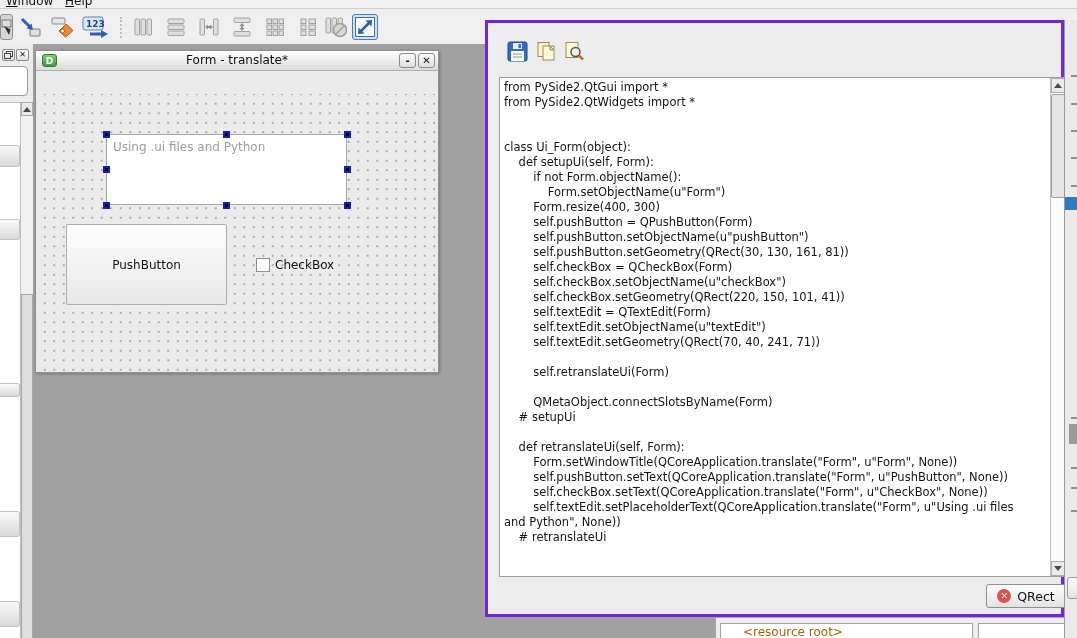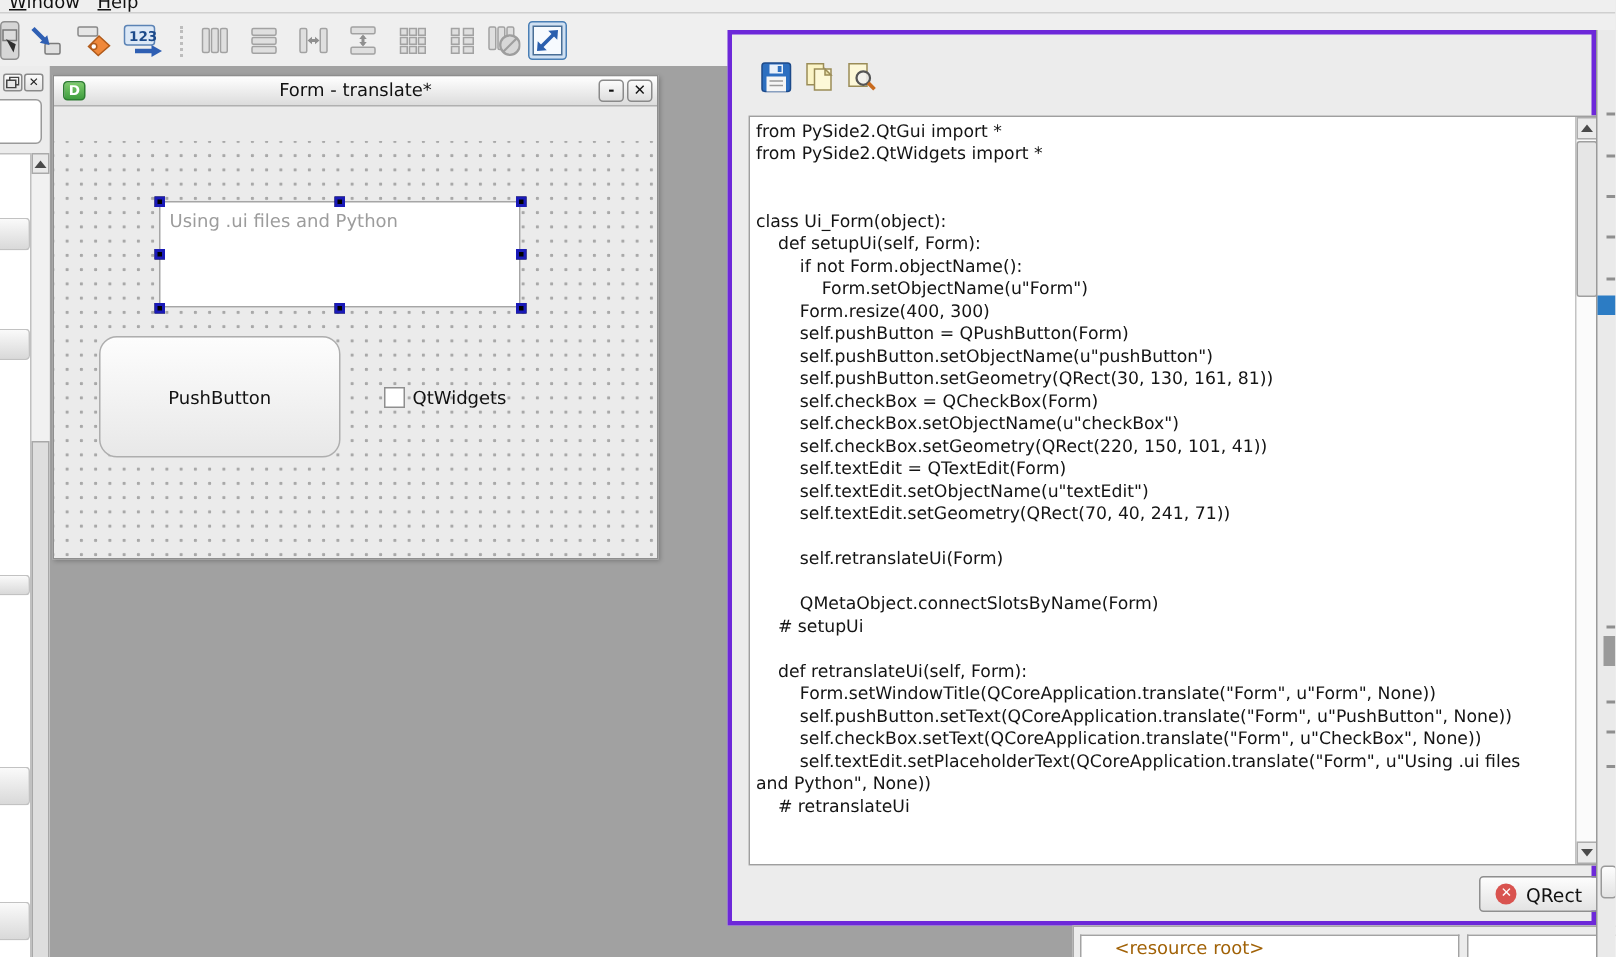--- a/index.html
+++ b/index.html
@@ -35,21 +35,21 @@
 
   
   .fwin { position:absolute; left:35px; top:50px; width:404px; height:323px; background:#ebebeb; border:1px solid #8e8e8e; box-shadow:1px 1px 3px rgba(0,0,0,.25); }
   .ftitle { position:relative; height:20px; background:linear-gradient(#ffffff,#dcdcdc); border-bottom:1px solid #b0b0b0; }
   .ftitle .txt { position:absolute; left:0; right:0; top:2px; text-align:center; font-size:12px; color:#111; }
   .dicon { position:absolute; left:6px; top:3px; width:15px; height:13px; border:1px solid #2e7d32; border-radius:3px; background:linear-gradient(#7ecb6d,#3f9e3f); color:#fff; font-size:9px; font-weight:bold; text-align:center; line-height:12px; }
   .wbtn { position:absolute; top:2px; width:17px; height:15px; border:1px solid #8a8a8a; border-radius:3px; background:linear-gradient(#fbfbfb,#dedede); text-align:center; font-size:10px; line-height:13px; font-weight:bold; color:#111; }
   .fcanvas { position:absolute; left:0; top:20px; right:0; bottom:0; background-color:#ebebeb; background-image:radial-gradient(circle,#a8a8a8 1px,transparent 1.3px); background-size:9.5px 9.5px; background-position:4px 5px;margin-top:23px; }
   .textedit { position:absolute; left:70px; top:40px; width:241px; height:71px; background:#fff; border:1px solid #a6a6a6; padding:5px 6px; color:#9c9c9c; font-size:12px; }
   .handle { position:absolute; width:7px; height:7px; background:#000; border:2px solid #1a1ab8; }
-  .pushbtn { position:absolute; left:30px; top:130px; width:161px; height:81px; background:linear-gradient(#fdfdfd,#e8e8e8); border:1px solid #aeaeae; border-radius:12px; display:flex; align-items:center; justify-content:center; font-size:12px; color:#111; }
+  .pushbtn { position:absolute; left:30px; top:130px; width:161px; height:81px; background:linear-gradient(#fdfdfd,#e8e8e8); border:1px solid #aeaeae; border-radius:2px; display:flex; align-items:center; justify-content:center; font-size:12px; color:#111; }
   .chk { position:absolute; left:220px; top:150px; width:101px; height:41px; display:flex; align-items:center; }
   .chk .box { width:14px; height:14px; background:#fff; border:1px solid #8f8f8f; margin-right:5px; }
   .chk .lbl { font-size:12px; color:#111; }
 
   
   .dlg { position:absolute; left:485px; top:20px; width:579px; height:597px; background:#ececec; border:3px solid #6d28d9; }
   .dlg .icon-btn { position:absolute; top:16px; width:24px; height:24px; display:flex; align-items:center; justify-content:center; border-radius:2px; }
   .codearea { position:absolute; left:11px; top:54px; width:567px; height:500px; background:#fff; border:1px solid #9f9f9f; }
   .codearea pre { position:absolute; left:4px; top:2px; right:17px; bottom:1px; font-family:"DejaVu Sans","Liberation Sans",sans-serif; font-size:11.5px; line-height:15px; color:#141414; white-space:pre; overflow:hidden; }
   .vscroll { position:absolute; right:0; top:0; bottom:0; width:15px; background:#fbfbfb; border-left:1px solid #c3c3c3; }
@@ -244,21 +244,21 @@
       <span class="handle" style="left:66.5px;top:72px"></span>
       <span class="handle" style="left:307.5px;top:72px"></span>
       <span class="handle" style="left:66.5px;top:107.5px"></span>
       <span class="handle" style="left:187px;top:107.5px"></span>
       <span class="handle" style="left:307.5px;top:107.5px"></span>
       <div class="pushbtn">
           <span>PushButton</span>
         </div>
       <div class="chk">
         <span class="box"></span>
-        <span class="lbl">QtWidgets</span>
+        <span class="lbl">CheckBox</span>
       </div>
     </div>
   </div>
 
   <div class="dlg">
     <span class="icon-btn" style="left:17px">
       <svg width="21" height="21">
           <rect x="1" y="1" width="19" height="19" rx="2" fill="#2d6fc0" stroke="#1c4a8a"></rect>
           <rect x="6" y="2" width="9" height="6" fill="#e9f0fa"></rect>
           <rect x="11.5" y="3" width="2.5" height="4" fill="#2d6fc0"></rect>

